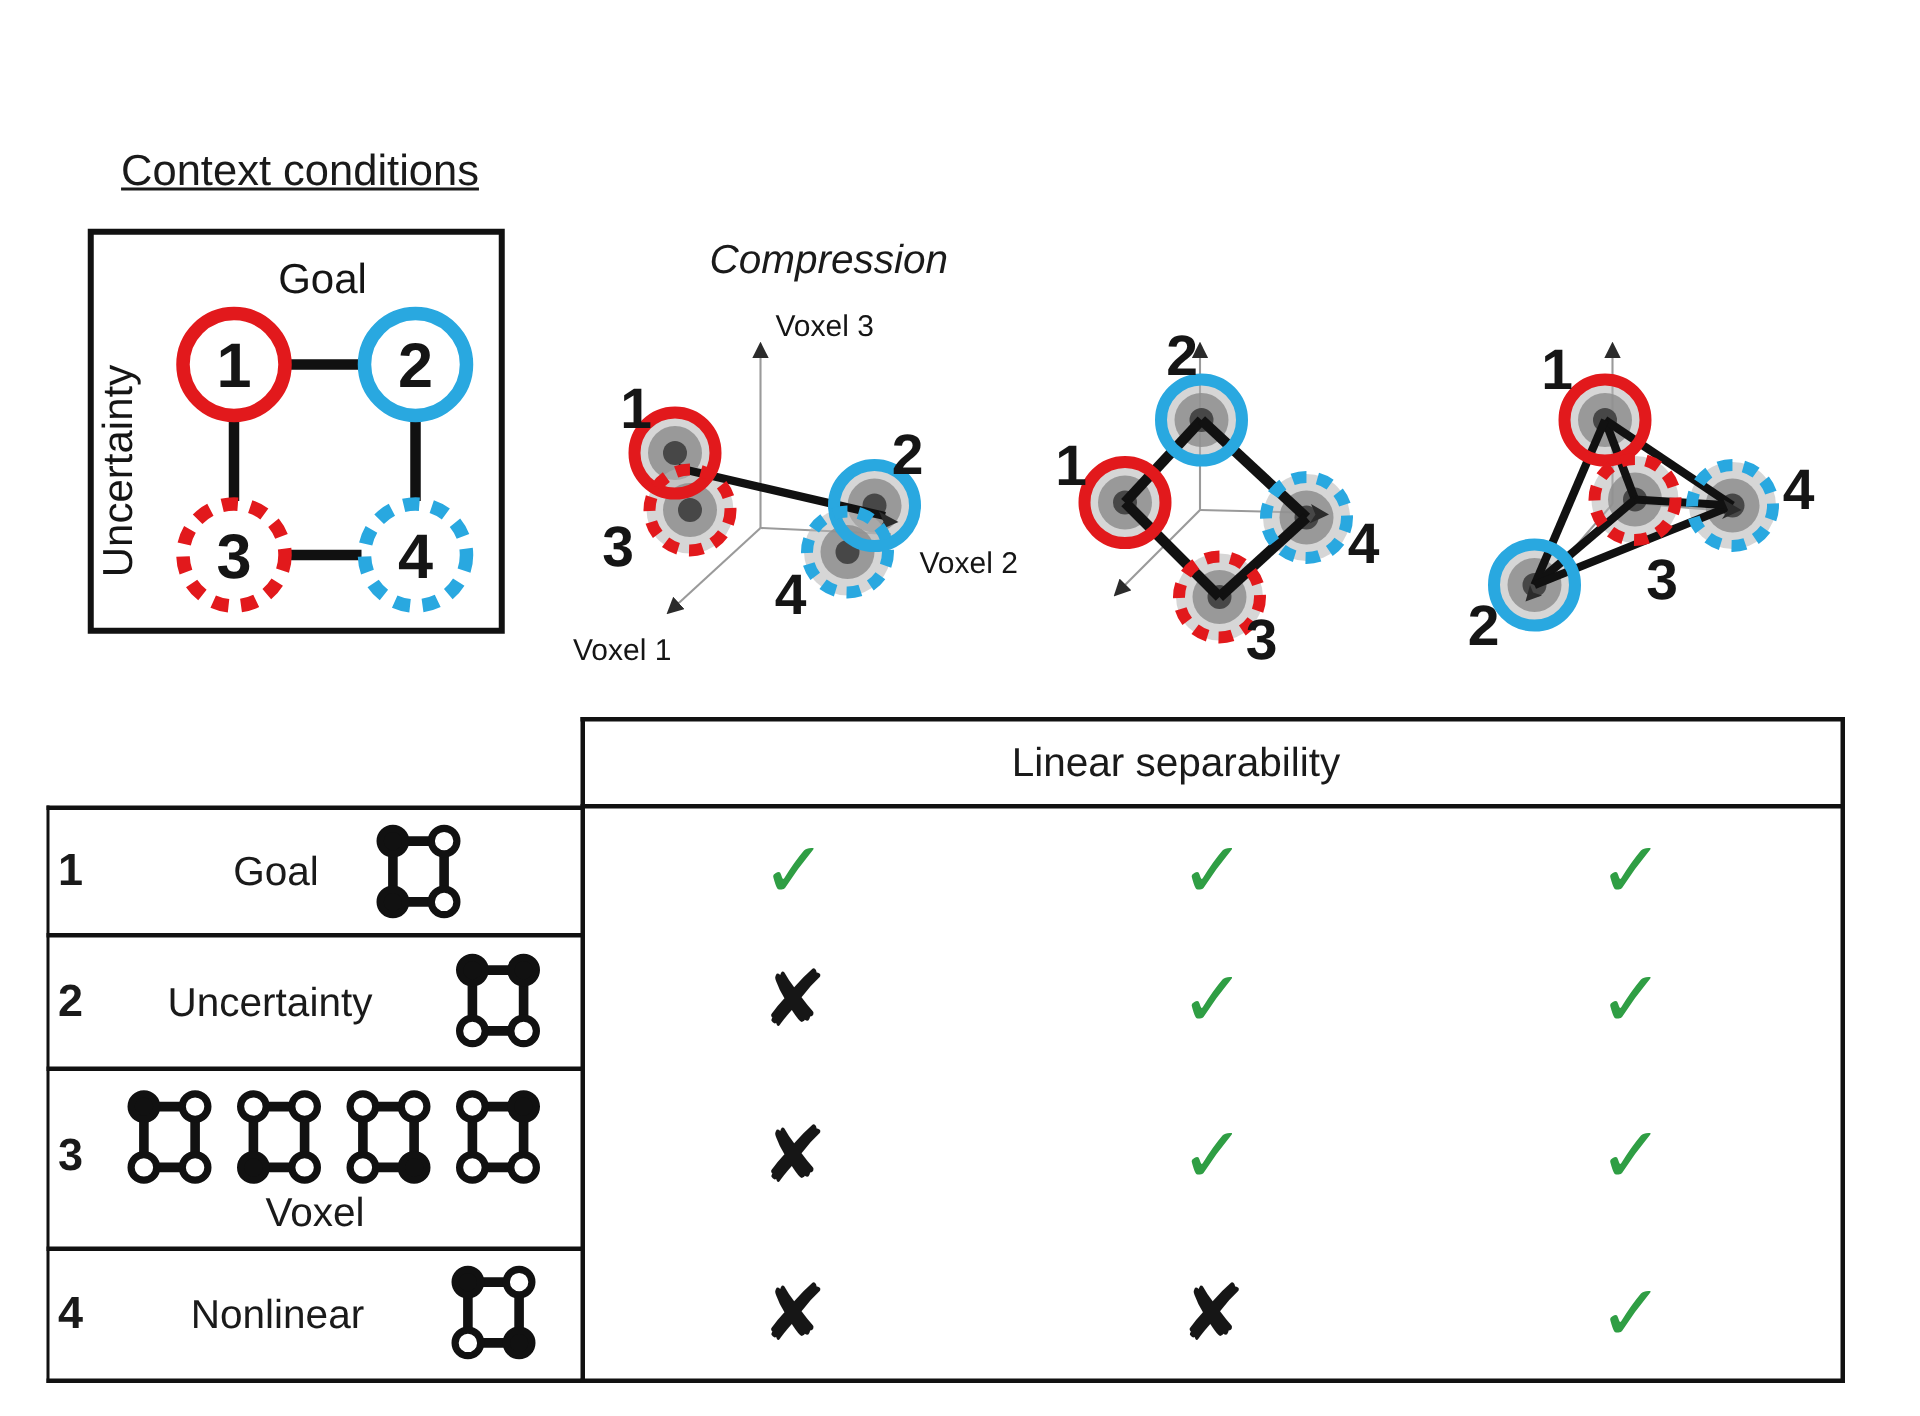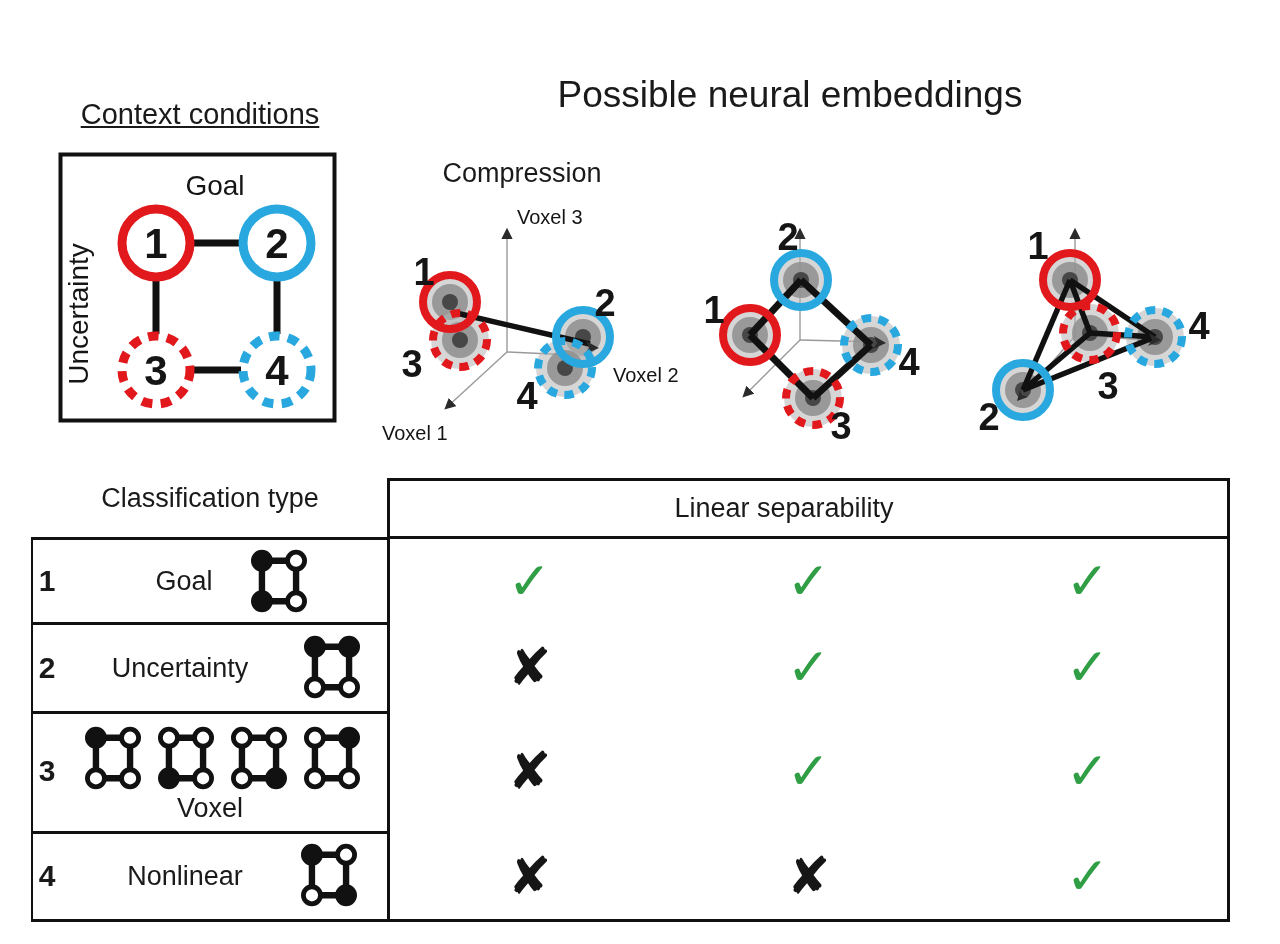--- a/index.html
+++ b/index.html
@@ -4,21 +4,21 @@
 <style>
   html,body{margin:0;padding:0;background:#ffffff;}
   .canvas{position:relative;width:1280px;height:944px;background:#fff;overflow:hidden;
           font-family:"Liberation Sans", sans-serif;color:#1a1a1a;}
   .abs{position:absolute;}
   .ctr{display:flex;align-items:center;justify-content:center;}
 
   
   .ctx-title{left:40px;top:98px;width:320px;text-align:center;font-size:29px;text-decoration:underline;}
   .emb-title{left:470px;top:74px;width:640px;text-align:center;font-size:37px;}
-  .panel-label{top:158px;text-align:center;font-size:27px;}
+  .panel-label{top:158px;text-align:right;font-size:27px;font-style:italic;}
 
   
   svg text{font-family:"Liberation Sans", sans-serif;fill:#151515;}
   .axis{stroke:#9a9a9a;stroke-width:1.4;fill:none;}
   .edge{stroke:#111;fill:none;}
   .ring{fill:none;stroke-width:8px;}
   .cring{fill:#fff;stroke-width:9px;}
   .red{stroke:var(--red);}
   .blue{stroke:var(--blue);}
   .dash{stroke-dasharray:9.4 7.4;}
@@ -68,21 +68,20 @@
     <circle cx="98" cy="91" r="34" class="cring red"></circle>
     <circle cx="219" cy="91" r="34" class="cring blue"></circle>
     <circle cx="98" cy="218" r="34" class="cring red cdash"></circle>
     <circle cx="219" cy="218" r="34" class="cring blue cdash"></circle>
     <text x="98" y="106" class="num-ctx">1</text>
     <text x="219" y="106" class="num-ctx">2</text>
     <text x="98" y="233" class="num-ctx">3</text>
     <text x="219" y="233" class="num-ctx">4</text>
   </svg>
 
-  <div class="abs emb-title">Possible neural embeddings</div>
   <div class="abs panel-label" style="left:412px;width:220px;">Compression</div>
 
   <svg class="abs" style="left:380px;top:192px;" width="330" height="262" viewBox="0 0 330 262">
     <defs>
       <marker id="ah-c" viewBox="0 0 10 10" refX="8" refY="5" markerWidth="8" markerHeight="8" orient="auto">
         <path d="M0,0 L10,5 L0,10 z" class="ah"></path>
       </marker>
     </defs>
     <g>
       <line x1="127" y1="160" x2="127" y2="38" class="axis" marker-end="url(#ah-c)"></line>
@@ -222,21 +221,20 @@
     <circle cx="105" cy="80" r="27" class="ring red"></circle>
     <circle cx="58" cy="190" r="27" class="ring blue"></circle>
     <circle cx="125" cy="133" r="27" class="ring red dash"></circle>
     <circle cx="190" cy="137" r="27" class="ring blue dash"></circle>
     <text x="73" y="59" class="num-sm">1</text>
     <text x="24" y="230" class="num-sm">2</text>
     <text x="143" y="199" class="num-sm">3</text>
     <text x="234" y="139" class="num-sm">4</text>
   </svg>
 
-  <div class="abs th-left">Classification type</div>
   <div class="abs th-right">Linear separability</div>
 
   <div class="abs tline" style="left:31px;top:537px;width:359px;height:3px;"></div>
   <div class="abs tline" style="left:31px;top:622px;width:359px;height:3px;"></div>
   <div class="abs tline" style="left:31px;top:711px;width:359px;height:3px;"></div>
   <div class="abs tline" style="left:31px;top:831px;width:359px;height:3px;"></div>
   <div class="abs tline" style="left:31px;top:919px;width:359px;height:3px;"></div>
   <div class="abs tline" style="left:31px;top:537px;width:2px;height:385px;"></div>
   <div class="abs tline" style="left:387px;top:478px;width:843px;height:3px;"></div>
   <div class="abs tline" style="left:387px;top:536px;width:843px;height:3px;"></div>

